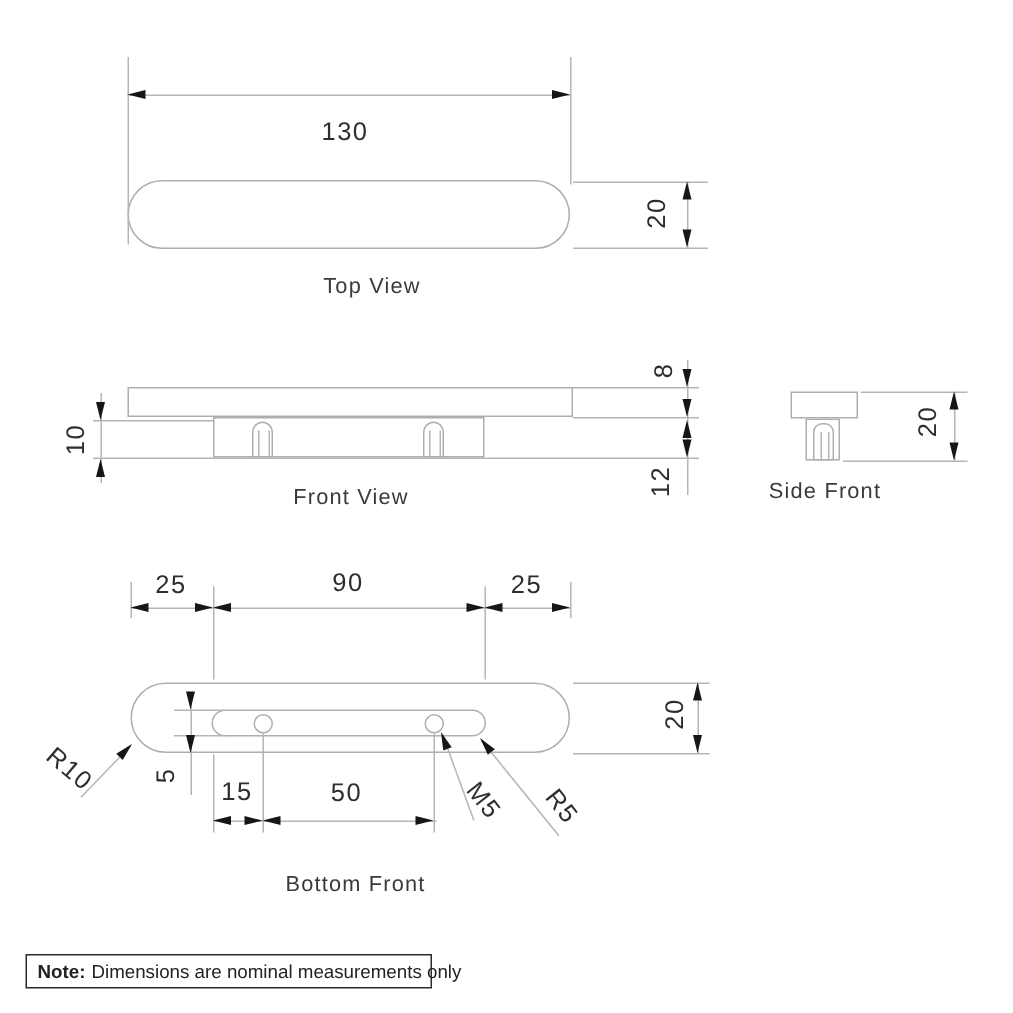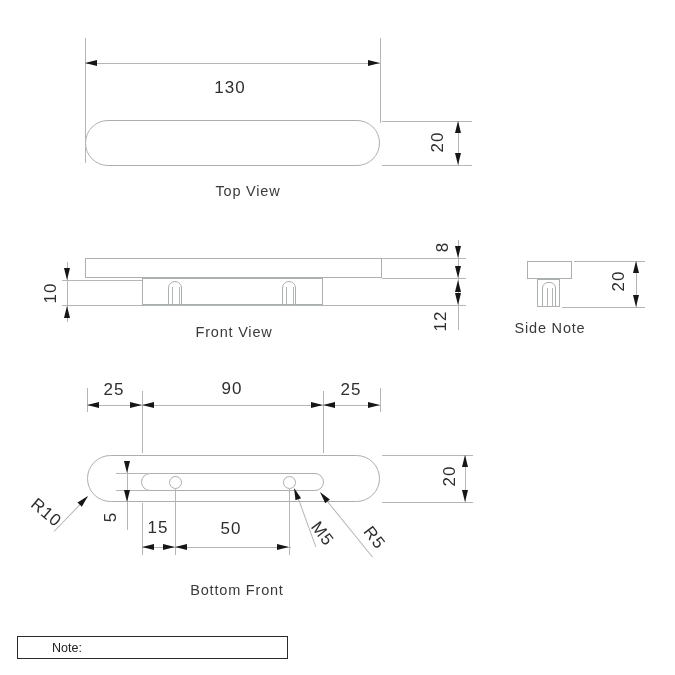--- a/index.html
+++ b/index.html
@@ -16,21 +16,21 @@
        transform:translate(-50%,-50%);}
   .ar{position:absolute;width:0;height:0;}
   .ar.l{border-right:12px solid #161616;border-top:3px solid transparent;border-bottom:3px solid transparent;}
   .ar.r{border-left:12px solid #161616;border-top:3px solid transparent;border-bottom:3px solid transparent;}
   .ar.u{border-bottom:12px solid #161616;border-left:3px solid transparent;border-right:3px solid transparent;}
   .ar.d{border-top:12px solid #161616;border-left:3px solid transparent;border-right:3px solid transparent;}
   .leader{position:absolute;height:1px;background:#b3b7b3;transform-origin:0 50%;}
   #notebox{position:absolute;left:17px;top:636px;width:271px;height:23px;border:1.4px solid #2b2b2b;
            display:flex;align-items:center;padding-left:7px;box-sizing:border-box;
            font-size:12.5px;color:#222;white-space:nowrap;}
-  #notebox b{margin-right:4px;font-weight:normal;margin-left:27px;}
+  #notebox b{margin-right:4px;font-weight:bold;}
 </style>
 </head>
 <body>
 
 <div id="canvas">
 
   <div class="grp">
     <div class="shape" style="left:85px;top:120px;width:295px;height:46px;border-radius:23px;"></div>
     <div class="lv" style="left:85px;top:38px;height:125px;"></div>
     <div class="lv" style="left:380px;top:38px;height:85px;"></div>
@@ -79,21 +79,21 @@
     <div class="shape" style="left:537px;top:279px;width:23px;height:28px;"></div>
     <div class="shape" style="left:542px;top:282px;width:14px;height:25px;border-radius:6px 6px 0 0;"></div>
     <div class="lv" style="left:546.5px;top:288px;height:19px;"></div>
     <div class="lv" style="left:551.5px;top:288px;height:19px;"></div>
     <div class="lh" style="left:574px;top:261px;width:71px;"></div>
     <div class="lh" style="left:562px;top:307px;width:83px;"></div>
     <div class="lv" style="left:636px;top:261px;height:46px;"></div>
     <div class="ar u" style="left:633px;top:261px;"></div>
     <div class="ar d" style="left:633px;top:295px;"></div>
     <div class="dim v" style="left:619px;top:281px;">20</div>
-    <div class="lbl" style="left:550px;top:328px;">Side Note</div>
+    <div class="lbl" style="left:550px;top:328px;">Side Front</div>
   </div>
 
   <div class="grp">
     <div class="shape" style="left:87px;top:455px;width:293px;height:47px;border-radius:23.5px;"></div>
     <div class="shape" style="left:141px;top:473px;width:183px;height:18px;border-radius:9px;"></div>
     <div class="shape" style="left:168.5px;top:475.5px;width:13px;height:13px;border-radius:50%;"></div>
     <div class="shape" style="left:282.5px;top:475.5px;width:13px;height:13px;border-radius:50%;"></div>
 
     <div class="lv" style="left:87px;top:388px;height:24px;"></div>
     <div class="lv" style="left:142px;top:391px;height:62px;"></div>
@@ -145,15 +145,16 @@
 
     <div class="leader" style="left:321px;top:493px;width:82px;transform:rotate(51deg);"></div>
     <div class="ar r" style="left:308px;top:489px;transform-origin:100% 50%;transform:rotate(-129deg);"></div>
     <div class="dim" style="left:374px;top:538px;transform:translate(-50%,-50%) rotate(52deg);">R5</div>
 
     <div class="lbl" style="left:237px;top:590px;">Bottom Front</div>
   </div>
 
   <div id="notebox">
     <b>Note:</b>
+    <span>Dimensions are nominal measurements only</span>
   </div>
 
 </div>
 
 </body></html>

